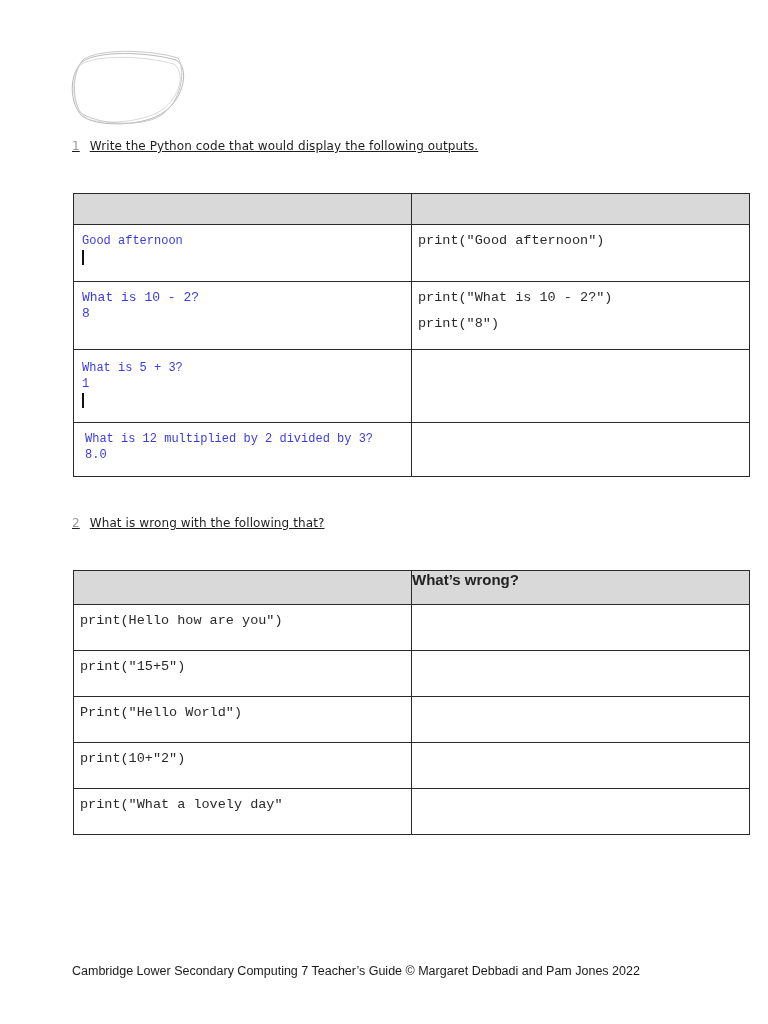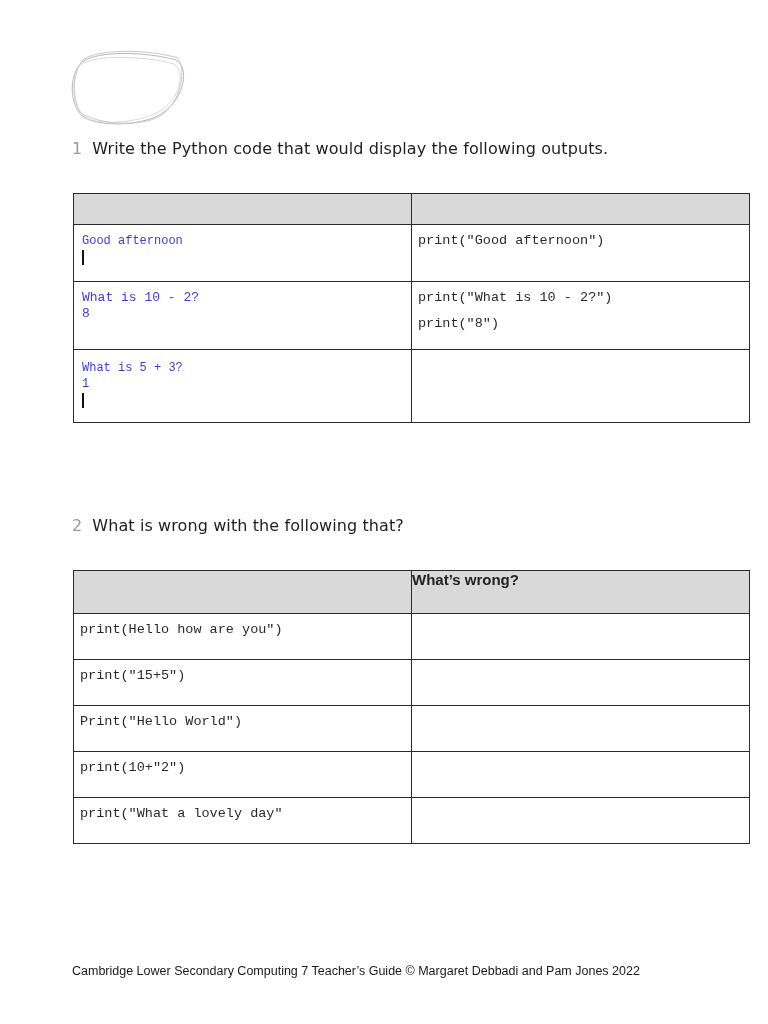--- a/index.html
+++ b/index.html
@@ -1,36 +1,36 @@
 <!DOCTYPE html>
 <html><head>
   <meta charset="utf-8">
   <style>
     html, body { margin: 0; padding: 0; background: #ffffff; }
     body { width: 768px; height: 1024px; position: relative; overflow: hidden; font-family: "DejaVu Sans", sans-serif; color: #222; }
     .scribble { position: absolute; left: 68px; top: 46px; width: 120px; height: 84px; }
-    .question { position: absolute; left: 72px; font-size: 16px; color: #1e1e1e; letter-spacing: 0.1px; }
+    .question { position: absolute; left: 72px; font-size: 12px; color: #1e1e1e; letter-spacing: 0.1px; text-decoration: underline; }
     .question .num { color: #9a9a9a; margin-right: 10px; }
     .q1 { top: 139px; }
     .q2 { top: 516px; }
     table.grid { position: absolute; left: 73px; border-collapse: collapse; table-layout: fixed; }
     table.grid td, table.grid th { border: 1.5px solid #2a2a2a; vertical-align: top; padding: 0; }
     table.grid th { background: #d9d9d9; }
     .t1 { top: 193px; width: 676px; }
     .t1 col.c1 { width: 338px; }
     .t1 col.c2 { width: 338px; }
     .t1 th { height: 30px; }
     .out { font-family: "Liberation Mono", monospace; color: #3b3bdf; font-size: 12px; line-height: 16px; padding: 8px 0 0 8px !important; margin-top: 34px; }
     .out.big { font-size: 13px; }
     .code { font-family: "Liberation Mono", monospace; color: #2a2a2a; font-size: 13.5px; line-height: 26px; padding: 3px 0 0 6px !important; }
     .cursor { display: inline-block; width: 1.5px; height: 15px; background: #111; margin-top: 1px; }
     .t2 { top: 570px; width: 676px; }
     .t2 col.c1 { width: 338px; }
     .t2 col.c2 { width: 338px; }
-    .t2 th { height: 43px; text-align: left; font-family: "Liberation Sans", sans-serif; font-weight: bold; font-size: 15px; padding: 6px 0 0 7px; box-sizing: border-box; }
+    .t2 th { height: 34px; text-align: left; font-family: "Liberation Sans", sans-serif; font-weight: bold; font-size: 15px; padding: 6px 0 0 7px; box-sizing: border-box; }
     .t2 td { height: 38px; }
     .t2 .code { line-height: 18px; padding: 7px 0 0 6px !important; }
     .footer { position: absolute; left: 72px; top: 964px; font-size: 12.5px; color: #1a1a1a; font-family: Liberation Sans, sans-serif; }
   </style>
 </head>
 <body>
 
 <svg class="scribble" viewBox="0 0 120 84">
   <path d="M14 16 C30 4, 80 6, 108 14 C122 22, 116 52, 96 66 C78 80, 30 82, 14 70 C2 58, 0 30, 14 16 Z" fill="none" stroke="#b9b9b9" stroke-width="1"></path>
   <path d="M16 13 C34 2, 84 4, 110 12 C118 24, 114 56, 92 70 C72 82, 26 78, 12 66 C4 52, 4 24, 16 13 Z" fill="none" stroke="#c8c8c8" stroke-width="1"></path>
@@ -71,20 +71,27 @@
     </td>
   </tr>
   <tr style="height:73px">
     <td class="out" style="padding-top:10px !important">
       <div>What is 5 + 3?</div>
       <div>1</div>
       <span class="cursor"></span>
     </td>
     <td class="code"></td>
   </tr>
+  <tr style="height:54px">
+    <td class="out" style="padding-left:11px !important">
+      <div>What is 12 multiplied by 2 divided by 3?</div>
+      <div>8.0</div>
+    </td>
+    <td class="code"></td>
+  </tr>
 </tbody>
   </table>
 
 <div class="question q2">
   <span class="num">2</span><span>What is wrong with the following that?</span>
 </div>
 
 <table class="grid t2">
   <colgroup>
       <col class="c1">

